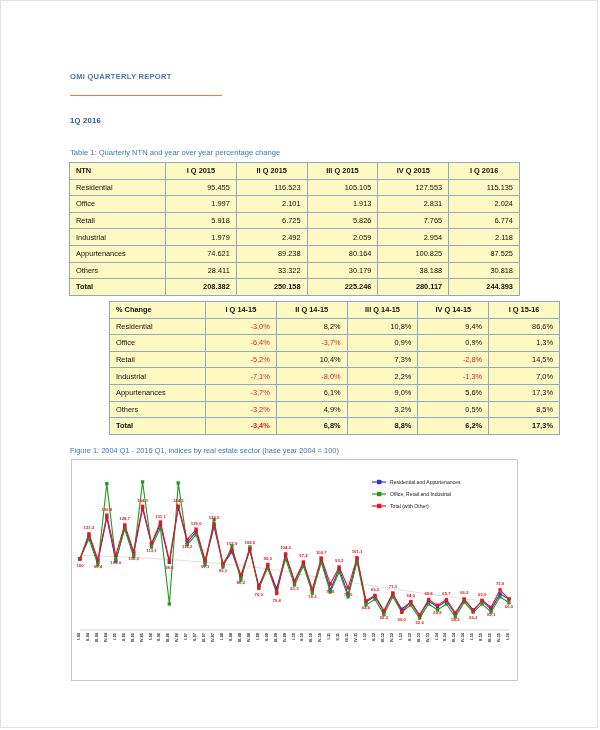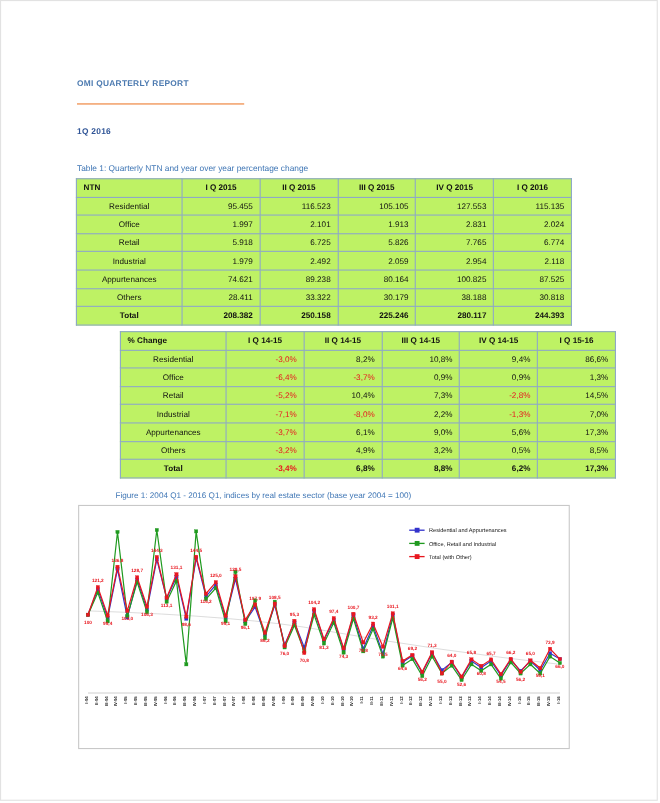--- a/index.html
+++ b/index.html
@@ -62,51 +62,50 @@
     font-size: 7.6px;
     color: #3F76B5;
   }
   
   .dtable {
     position: absolute;
     left: 68px;
     border-collapse: collapse;
     width: 450px;
     table-layout: fixed;
-    background: #bef264;
+    background: #fef9c3;
   }
   #table-ntn { top: 161px; }
   #table-change { top: 300px; margin-left: 40px; }
   .dtable td, .dtable th {
     border: 1px solid #8EA9C6;
     height: 16.6px;
     padding: 0 6px;
     font-size: 7.4px;
     color: #111111;
     box-sizing: border-box;
   }
   .dtable th {
     font-weight: bold;
     text-align: left;
   }
   .dtable th.num { text-align: center; }
-  .dtable td.lbl { text-align: center; }
+  .dtable td.lbl { text-align: left; }
   .dtable td.num { text-align: right; }
   .dtable tr.total td { font-weight: bold; }
   .dtable .neg { color: #E8171F; }
   .dtable col.c0 { width: 96px; }
   .dtable col.cx { width: 70.8px; }
   
   .figure-caption {
     position: absolute;
     left: 69px;
     top: 445px;
     font-size: 7.4px;
     color: #3F76B5;
-    margin-left: 35px;
   }
   #chart-frame {
     position: absolute;
     left: 70px;
     top: 458px;
     width: 447px;
     height: 222px;
     border: 1px solid #c8c8c8;
     background: #ffffff;
     box-sizing: border-box;

